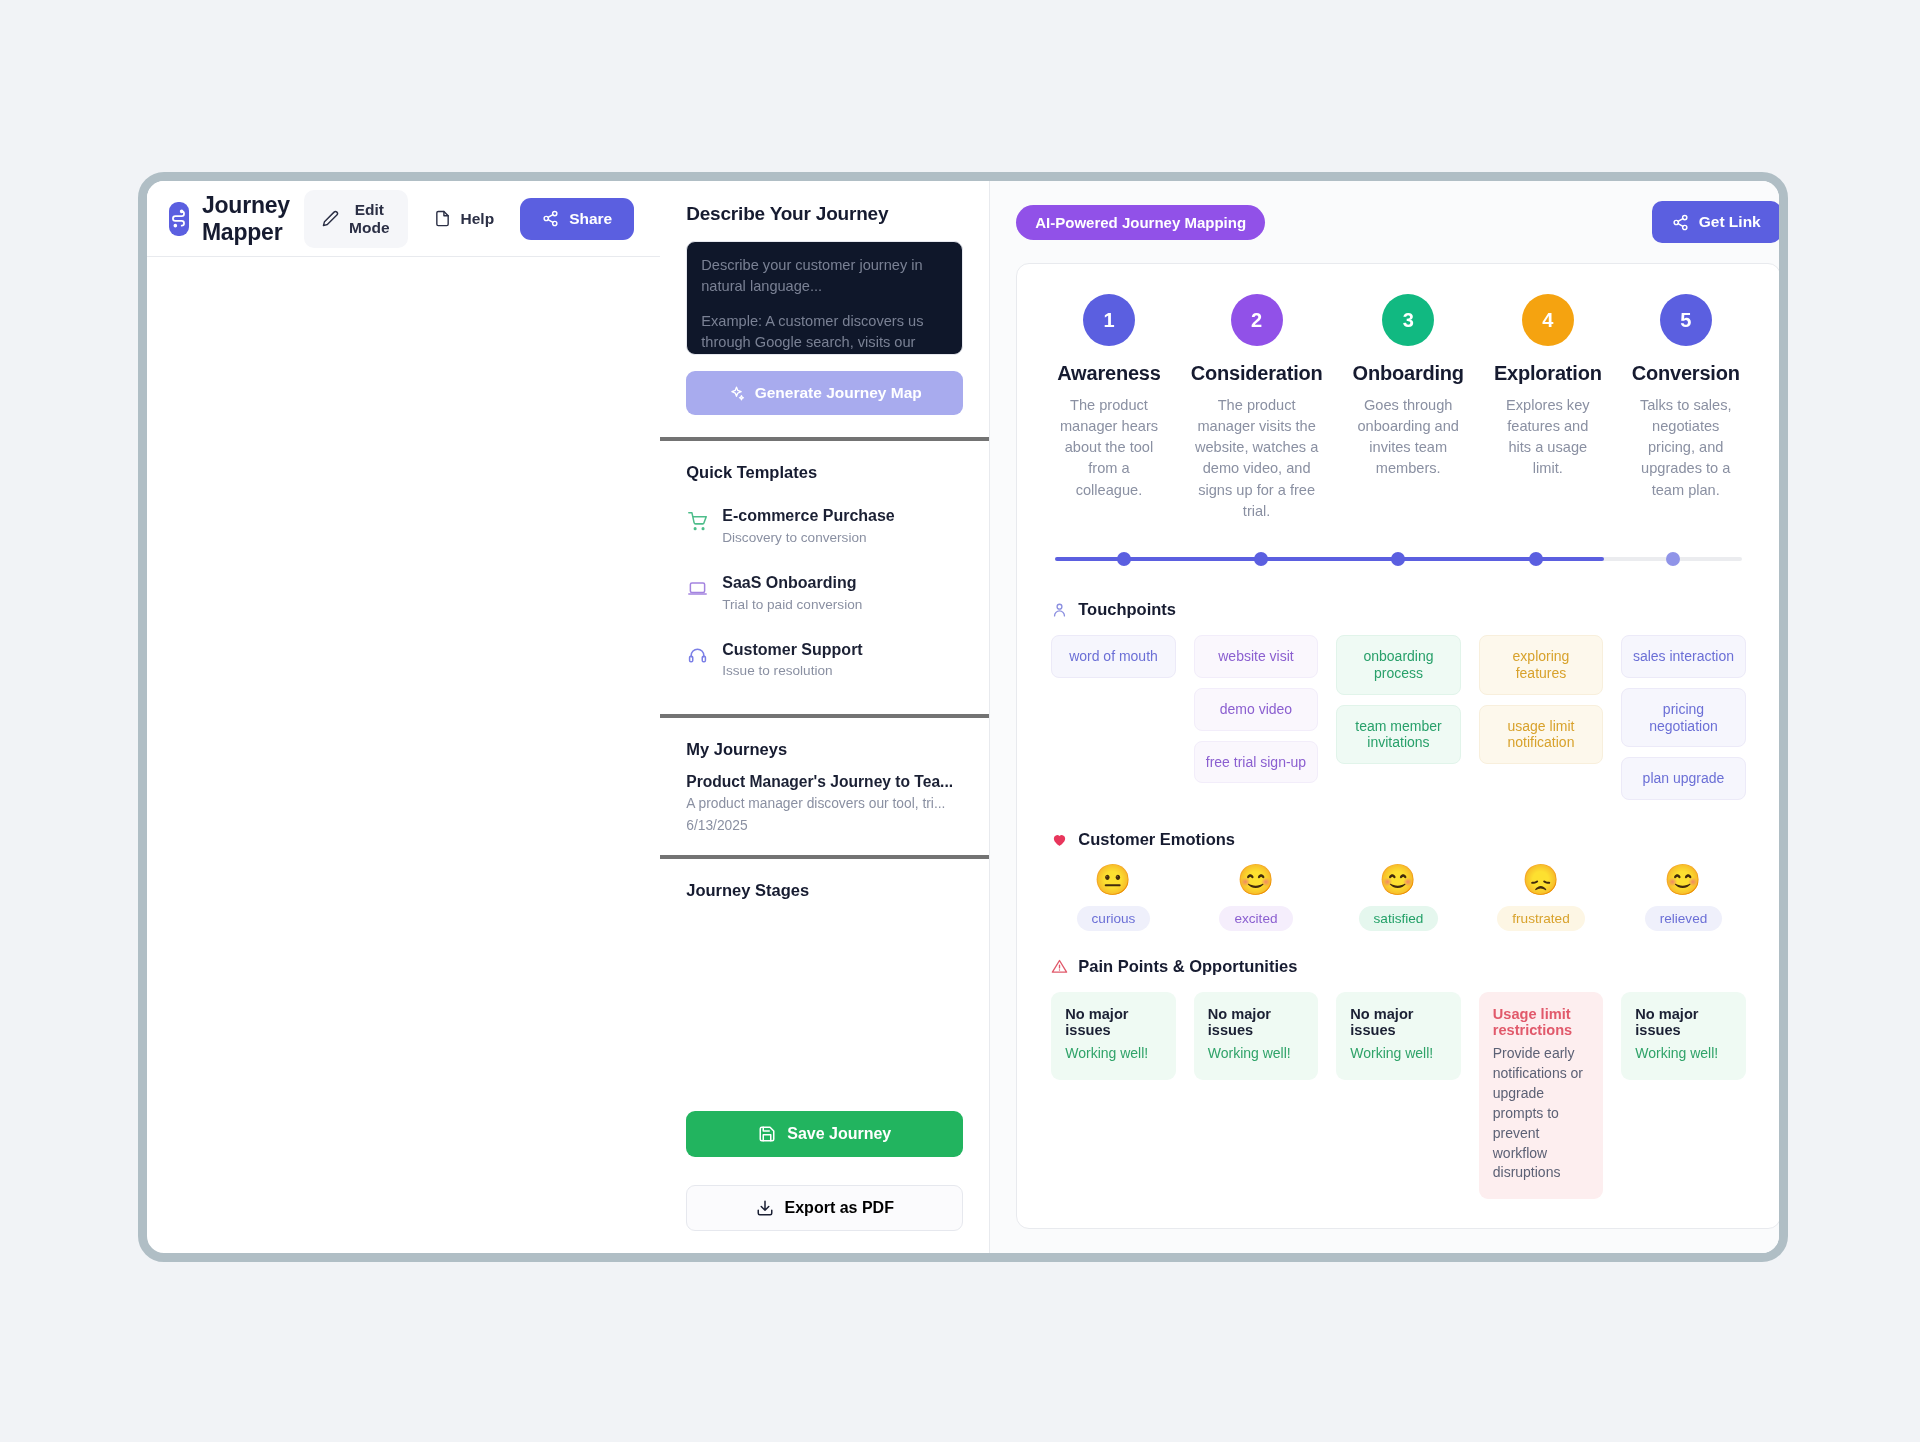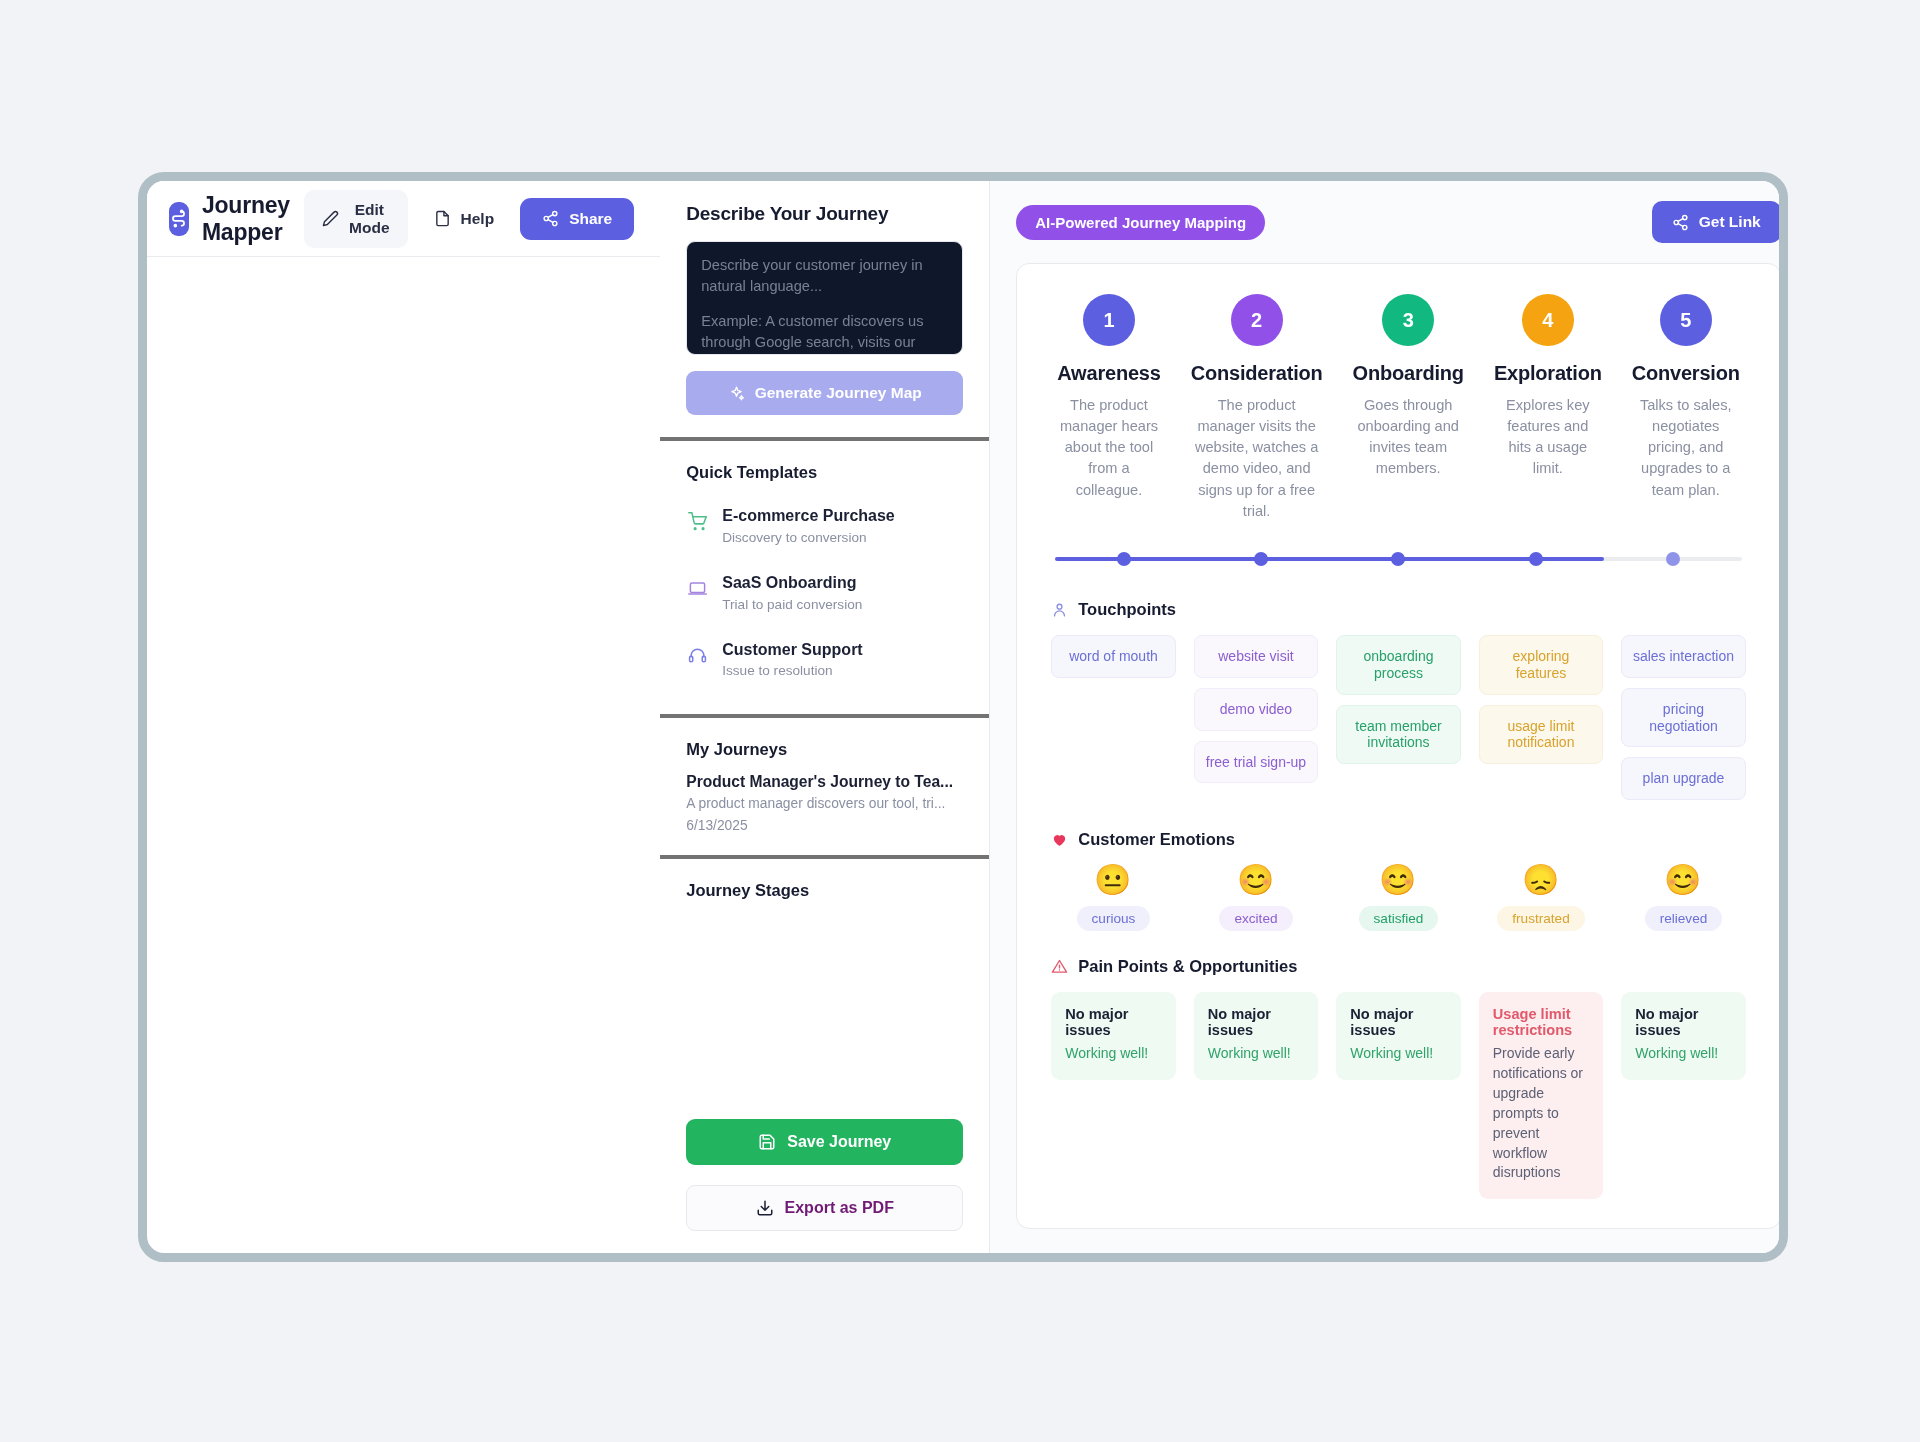--- a/index.html
+++ b/index.html
@@ -114,22 +114,22 @@
     margin-top: auto;
     padding: 16px 26px 22px;
     background: #fff;
   }
   .btn-save {
     width: 100%; background: #22b45f; color: #fff;
     border-radius: 9px; padding: 14px 0; font-size: 16px; font-weight: 700;
     display: flex; align-items: center; justify-content: center; gap: 11px; cursor: pointer;
   }
   .btn-export {
-    margin-top: 20px;
-    width: 100%; background: #fbfbfd; color: #701a75;
+    margin-top: 28px;
+    width: 100%; background: #fbfbfd; color: #000000;
     border: 1px solid #e6e8ee;
     border-radius: 9px; padding: 13px 0; font-size: 16px; font-weight: 700;
     display: flex; align-items: center; justify-content: center; gap: 11px; cursor: pointer;
   }
 
   
   .main { flex: 1; background: #fafbfc; display: flex; flex-direction: column; min-width: 0; padding: 20px 26px 24px; }
   .main-top { display: flex; align-items: center; margin-bottom: 20px; }
   .pill-ai {
     background: #9151e8; color: #fff;

